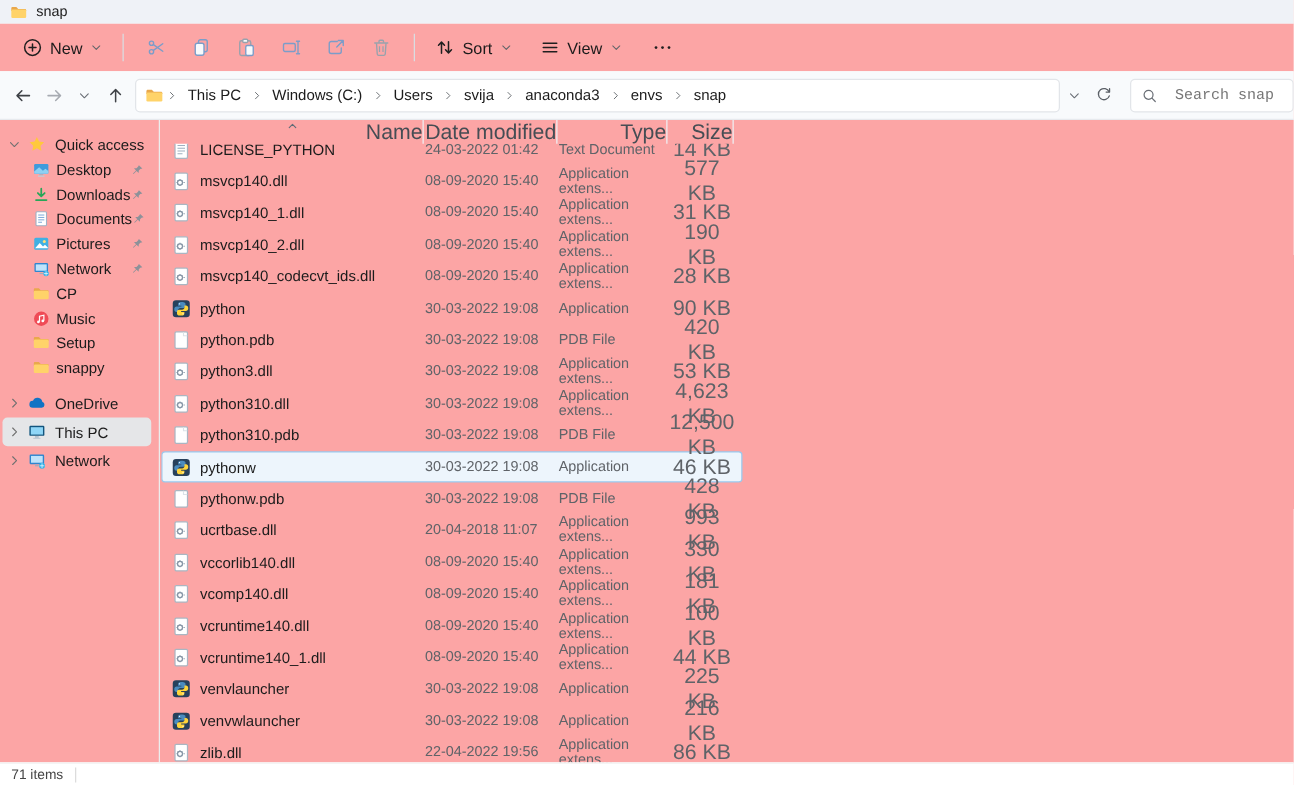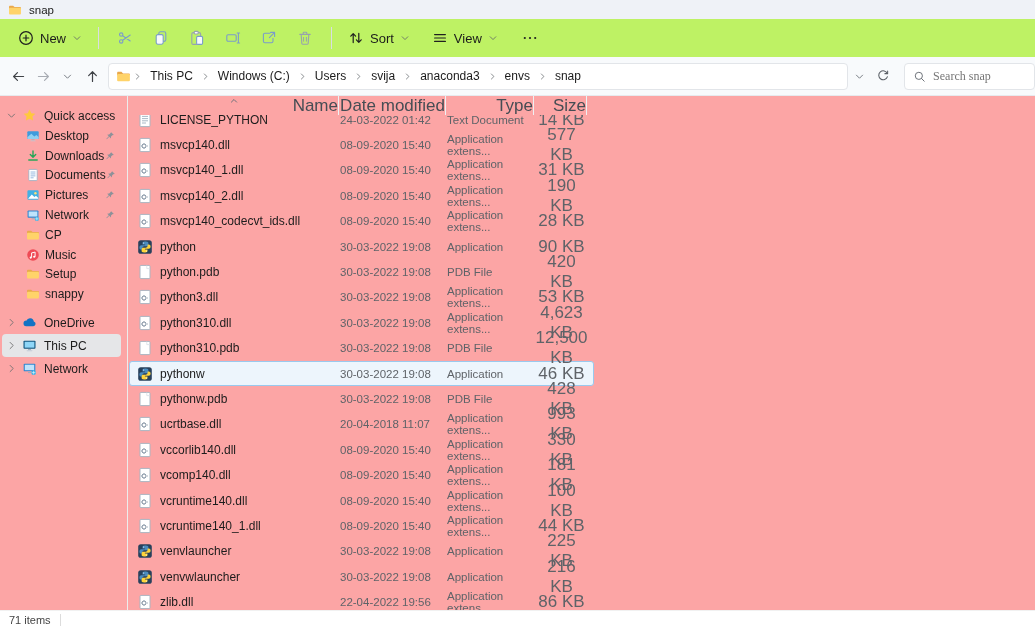--- a/index.html
+++ b/index.html
@@ -6,21 +6,21 @@
   html,body { width:1035px; height:628px; overflow:hidden; }
   body { font-family:"Liberation Sans", sans-serif; font-size:12px; color:#1c1c1c; background:#fff; }
   .window { width:1035px; height:628px; display:flex; flex-direction:column; }
 
   
   .titlebar { flex:0 0 19px; background:#eff2f7; display:flex; align-items:center; padding-left:8px; }
   .tab { display:flex; align-items:center; gap:7px; font-size:11.5px; color:#202020; }
   .tab svg { width:14px; height:14px; }
 
   
-  .commandbar { flex:0 0 38px; background:#bef264; display:flex; align-items:center; padding:0 4px 0 10px; }
+  .commandbar { flex:0 0 38px; background:#fca5a5; display:flex; align-items:center; padding:0 4px 0 10px; }
   .cmd-btn { display:flex; align-items:center; gap:6px; padding:5px 8px; border-radius:5px; background:transparent; border:none; cursor:default; font-family:inherit; }
   .cmd-btn .lbl { font-size:13px; color:#1b1b1b; }
   svg.ic { width:16px; height:16px; display:block; }
   svg.chev-sm { width:10px; height:10px; color:#5f6468; }
   .sep { width:1px; height:22px; background:#d9dde2; margin:0 8px; }
   .icon-btn { padding:6px 10px; }
   .blue-ic { color:#7b9dc9; }
   .gray-ic { color:#98a2ad; }
 
   
@@ -28,21 +28,21 @@
   .nav-btn { width:25px; height:25px; display:flex; align-items:center; justify-content:center; border-radius:4px; background:none; border:none; }
   .nav-btn svg { width:15px; height:15px; }
   .addressbar { width:746px; height:27px; margin-left:3px; background:#fff; border:1px solid #e2e5e9; border-radius:4px; display:flex; align-items:center; padding:0 4px 0 7px; }
   .crumb { display:flex; align-items:center; }
   .crumb-sep svg { width:9px; height:9px; color:#5f6468; margin:0 2px; display:block; }
   .crumb-label { padding:3px 6px; border-radius:3px; font-size:12px; color:#1b1b1b; background:none; border:none; font-family:inherit; }
   .addr-side-btn { width:24px; height:25px; display:flex; align-items:center; justify-content:center; background:none; border:none; }
   .addr-side-btn svg { width:14px; height:14px; }
   .searchbox { width:132px; height:27px; margin-left:9px; background:#fff; border:1px solid #e2e5e9; border-radius:4px; display:flex; align-items:center; padding:0 8px; gap:7px; }
   .searchbox svg { width:13px; height:13px; color:#6a6f76; flex:0 0 auto; }
-  .searchbox input { border:none; outline:none; width:100%; font-family:Liberation Serif, serif; font-size:12px; color:#1c1c1c; background:transparent; }
+  .searchbox input { border:none; outline:none; width:100%; font-family:Liberation Mono, monospace; font-size:12px; color:#1c1c1c; background:transparent;text-align:center; }
   .searchbox input::placeholder { color:#767676; }
 
   
   .body { flex:1 1 auto; display:flex; min-height:0; background:#fca5a5; }
 
   
   .sidebar { flex:0 0 128px; border-right:1px solid #ececec; padding-top:9px; overflow:hidden; }
   .side-root { height:23px; display:flex; align-items:center; padding-left:4px; gap:3px; margin:0 6px 0 2px; border-radius:4px; }
   .side-root.selected { background:#e5e6e8; }
   .side-root .chev { width:11px; height:11px; color:#707070; flex:0 0 auto; }

